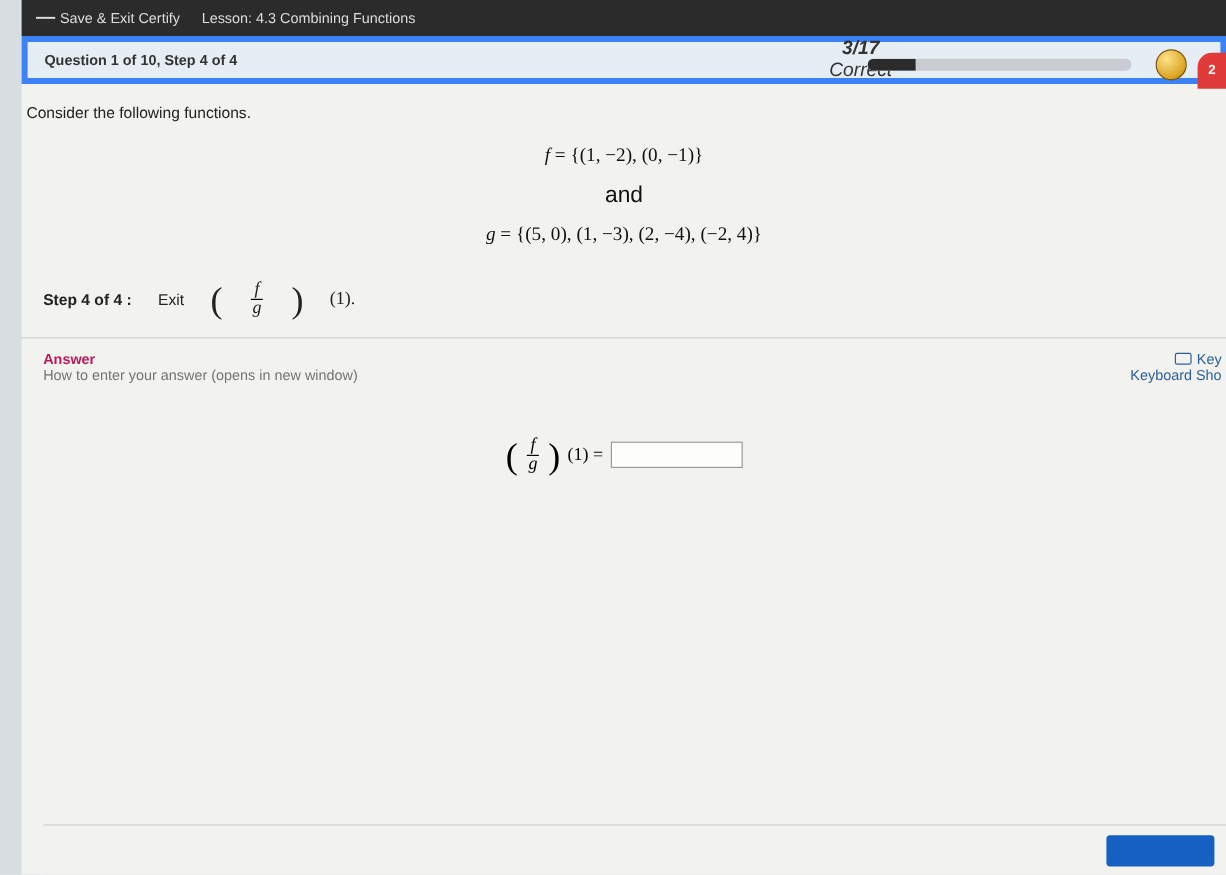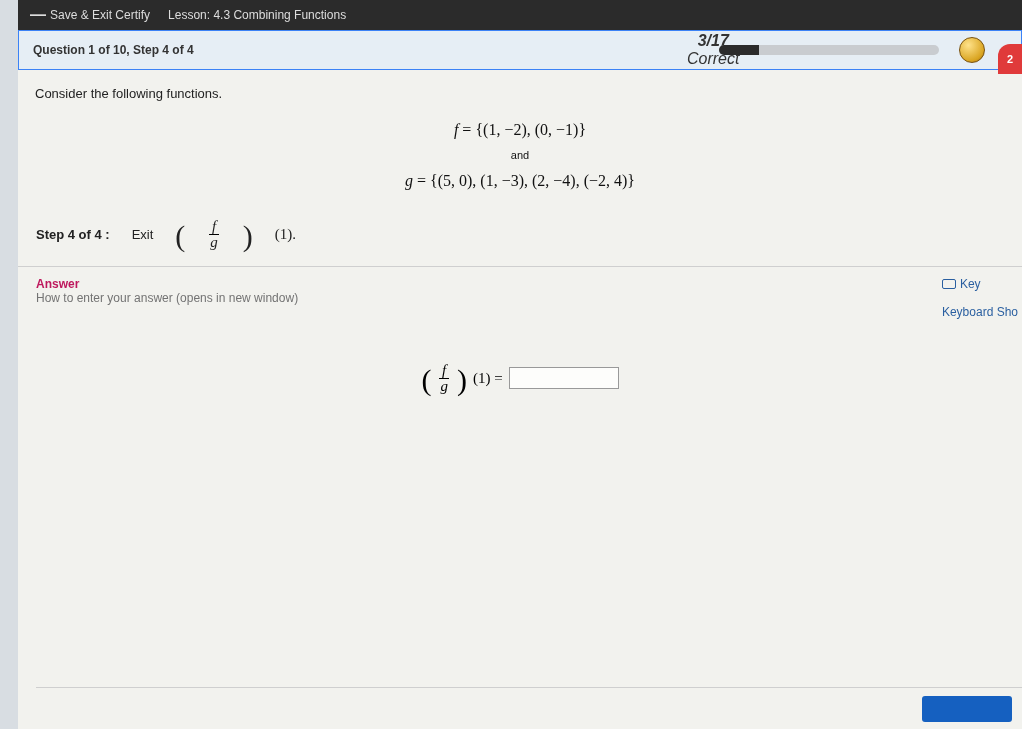--- a/index.html
+++ b/index.html
@@ -26,21 +26,21 @@
     display: flex;
     align-items: center;
     padding: 0 12px;
     font-size: 12px;
     gap: 18px;
   }
   .topbar .save { display:flex; align-items:center; gap:6px; cursor:pointer; }
   .topbar .dash { font-weight:bold; font-size:16px; letter-spacing:-2px; }
   .statusbar {
     background: #e6eef5;
-    border: 1px solid #3b82f6;
+    border: 5px solid #3b82f6;
     height: 40px;
     display: flex;
     align-items: center;
     padding: 0 14px;
     font-size: 12px;
     color: #333;
     position: relative;
   }
   .statusbar .qtext { font-weight: bold; }
   .statusbar .correct-block {
@@ -90,34 +90,34 @@
     width:24px; height:30px;
     background:#e03a3a;
     border-top-left-radius:12px;
     display:flex; align-items:center; justify-content:center;
     color:#fff; font-size:11px; font-weight:bold;
   }
   .content {
     padding: 16px 0 0 0;
   }
   .prompt-row {
-    padding: 0 18px 8px 17px;
+    padding: 0 18px 8px 4px;
     font-size: 13px;
     color: #222;
   }
   .math-block {
     text-align: center;
     font-family: 'Times New Roman', serif;
     font-size: 16px;
     color: #111;
     padding: 6px 0 12px 0;
     line-height: 1.9;
   }
   .math-block .ital { font-style: italic; }
-  .math-block .and { font-size: 11px; font-family: Arial; }
+  .math-block .and { font-size: 19px; font-family: Arial; }
   .step-row {
     padding: 10px 18px 16px 18px;
     font-size: 13px;
     color: #222;
     display:flex;
     align-items:center;
     gap:22px;
   }
   .step-row .bold { font-weight: bold; }
   .frac {
@@ -138,21 +138,21 @@
   .answer-head {
     display:flex;
     justify-content:space-between;
     align-items:flex-start;
     padding: 10px 4px 4px 18px;
     font-size:12px;
   }
   .answer-head .left .ans-label { font-weight:bold; color:#be185d; display:block; }
   .answer-head .left .hint { color:#737373; cursor:pointer; }
   .answer-head .right { text-align:right; color:#2a5fa0; font-size:12px; }
-  .answer-head .right .keyb { display:flex; align-items:center; gap:4px; margin-bottom:14px; cursor:pointer; }
+  .answer-head .right .keyb { display:flex; align-items:center; gap:4px; justify-content:flex-end; margin-bottom:0; cursor:pointer; }
   .kbd-icon { width:14px; height:10px; border:1px solid #2a5fa0; border-radius:2px; position:relative; display:inline-block;}
   .answer-area {
     text-align:center;
     padding: 40px 0 80px 0;
   }
   .answer-area .eq {
     display:inline-flex;
     align-items:center;
     gap:6px;
     font-family:'Times New Roman', serif;

